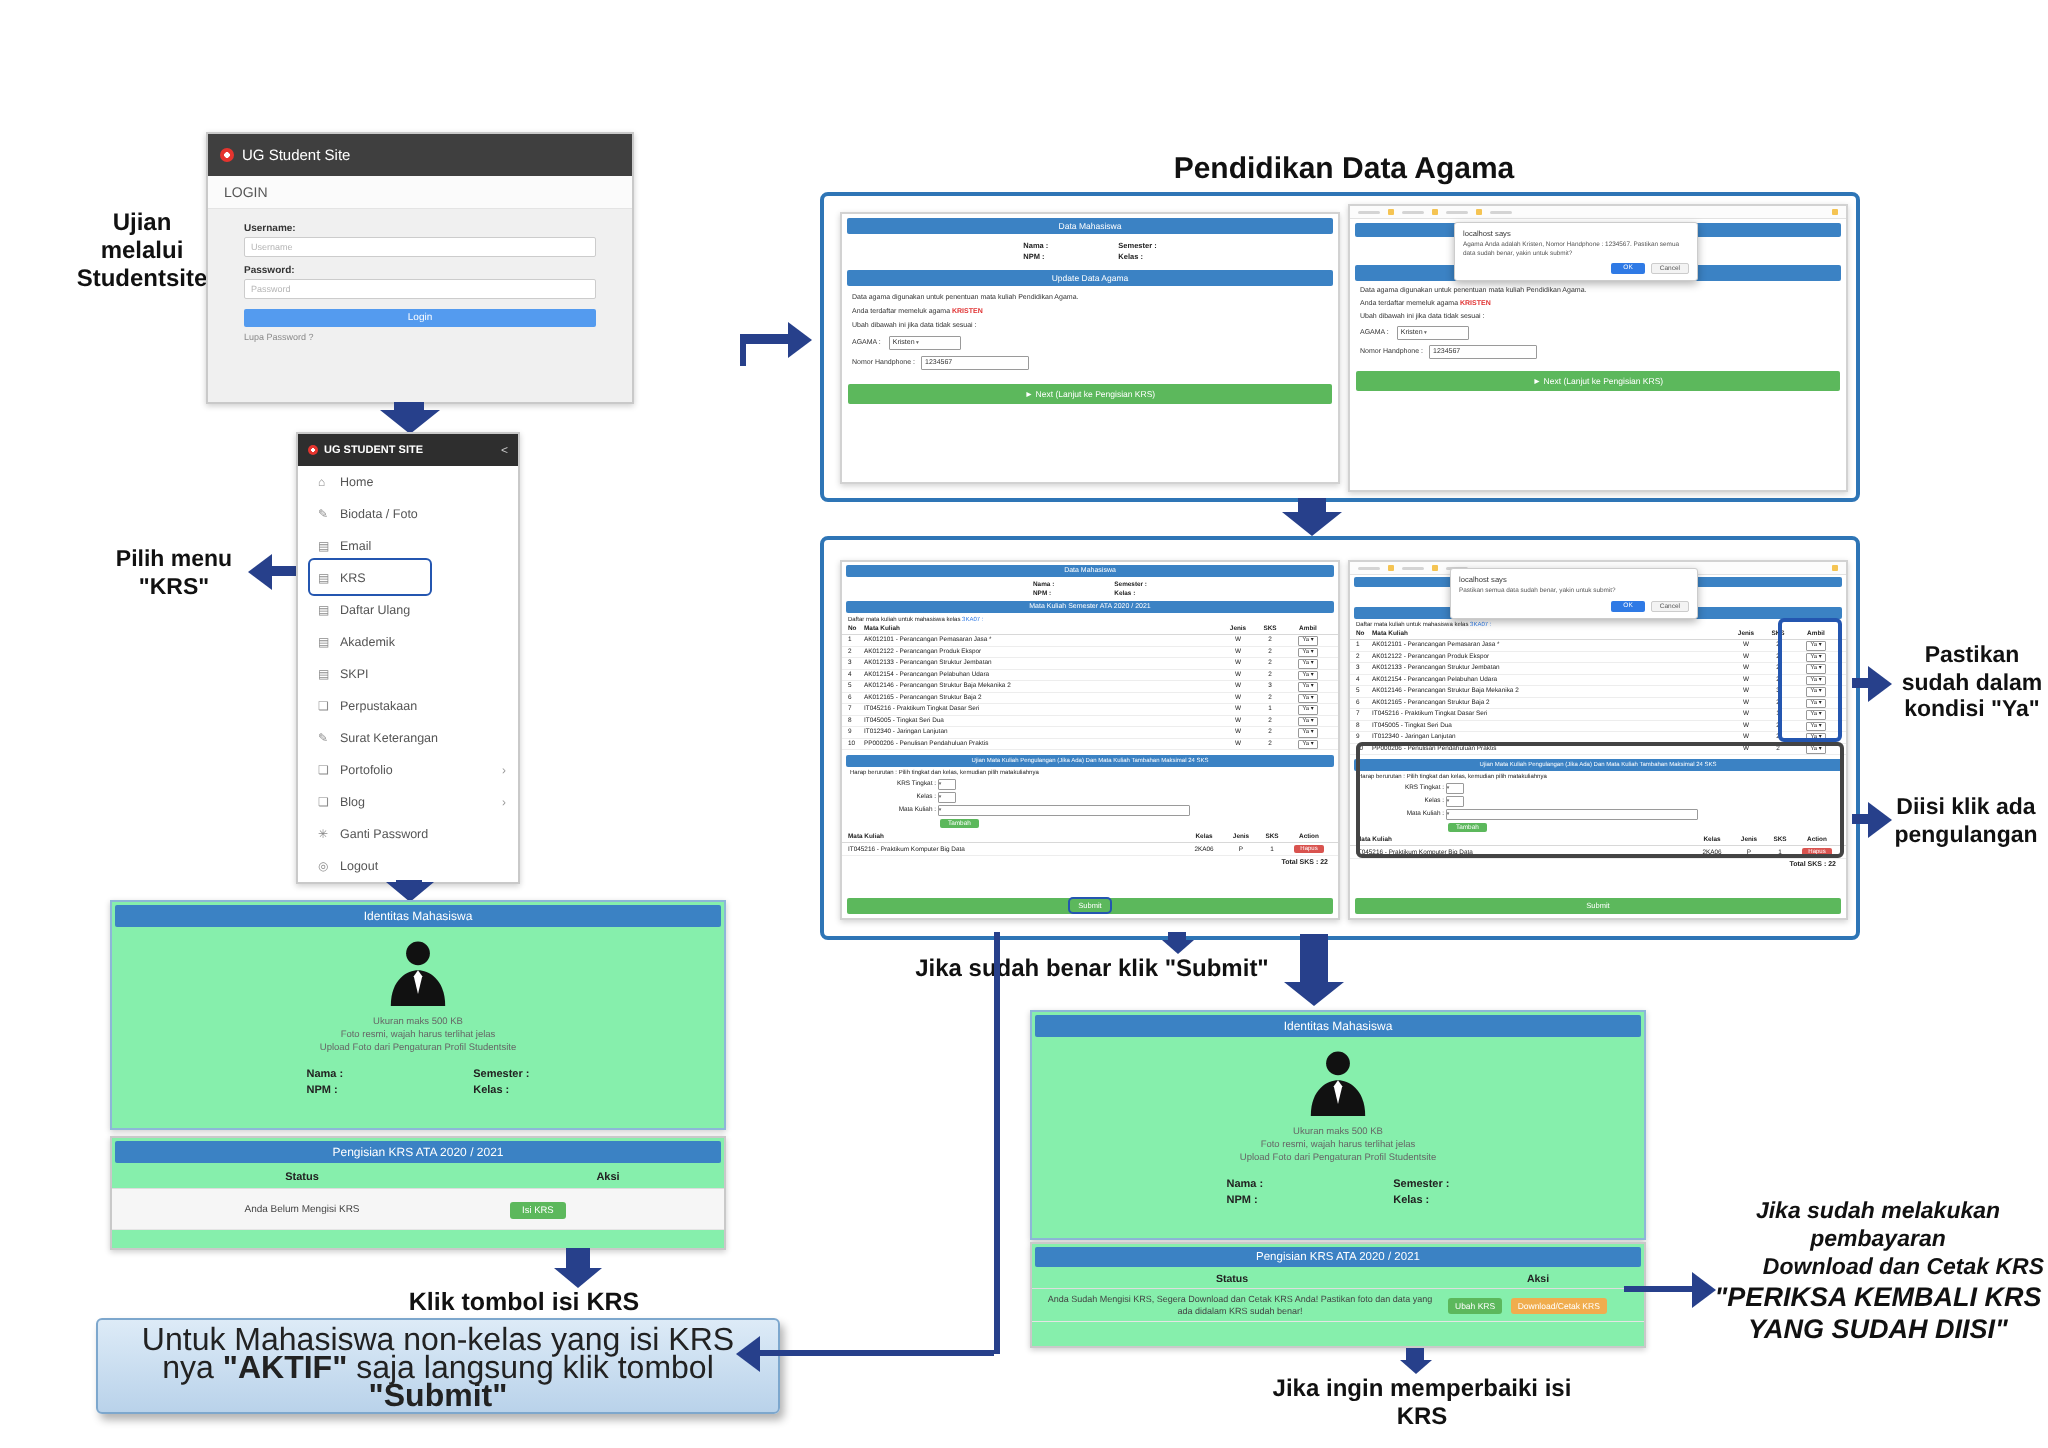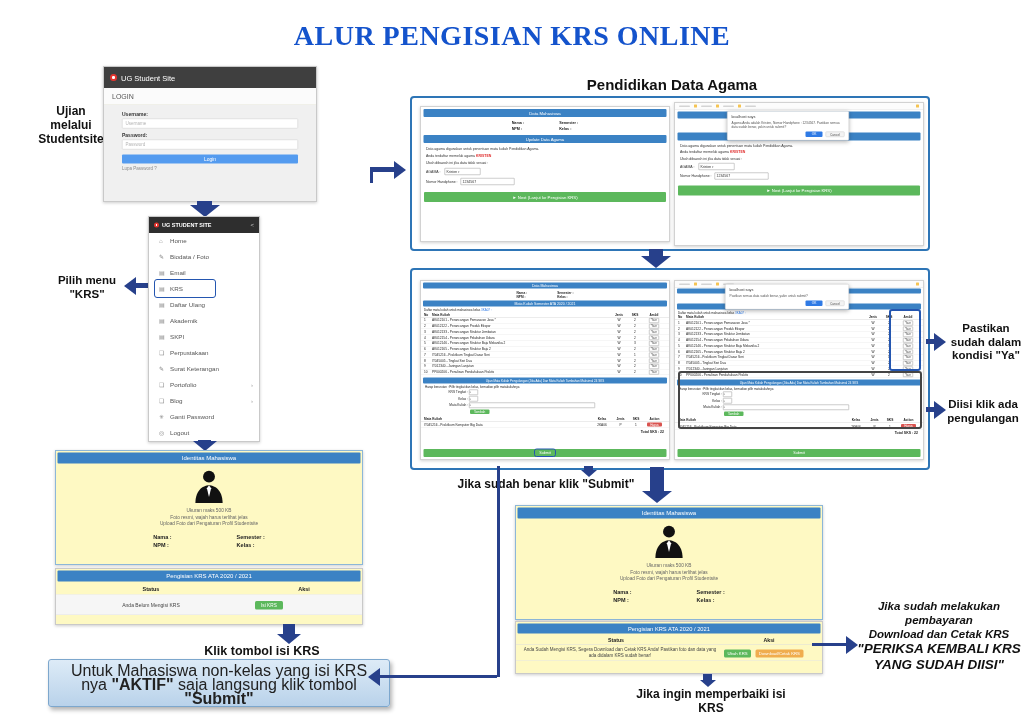--- a/index.html
+++ b/index.html
@@ -15,21 +15,21 @@
   .ad.sml::after{border-width:7px 8px 0 8px;}
   .ar::after{left:100%;top:50%;transform:translateY(-50%);border-left-color:#27408b;}
   .ar.mid::after{border-width:9px 0 9px 12px;}
   .al::after{right:100%;top:50%;transform:translateY(-50%);border-right-color:#27408b;}
   .al.mid::after{border-width:9px 12px 9px 0;}
   
   .fl{position:absolute;font-weight:bold;color:#111;text-align:center;}
   .title{position:absolute;left:0;right:0;top:20px;text-align:center;color:#1453cc;
          font-family:"Liberation Serif",serif;font-weight:bold;font-size:28px;letter-spacing:.5px;}
   
-  .card{position:absolute;background:#fef9c3;border:1px solid #c9c9c9;box-shadow:0 1px 3px rgba(0,0,0,.2);overflow:hidden;}
+  .card{position:absolute;background:#86efac;border:1px solid #c9c9c9;box-shadow:0 1px 3px rgba(0,0,0,.2);overflow:hidden;}
   .s2{transform:scale(.5);transform-origin:0 0;display:flex;flex-direction:column;}
   .bluebar{background:#3b82c4;color:#fff;text-align:center;border-radius:2px;flex:none;}
   .gbar{background:#5cb85c;color:#fff;text-align:center;border-radius:2px;flex:none;}
   .sel,.inp{display:inline-block;border:1px solid #9a9a9a;background:#fff;border-radius:1px;}
   .sel::after{content:" ▾";font-size:.8em;color:#666;}
   .bigbox{position:absolute;border:2px solid #2e75b6;border-radius:4px;background:#fff;}
   .mini{position:absolute;background:#fff;border:1px solid #d2d2d2;box-shadow:0 1px 3px rgba(0,0,0,.18);overflow:hidden;}
   
   .cth,.crow{display:flex;align-items:center;padding:0 6px;flex:none;font-size:6.4px;line-height:10px;}
   .cth{font-weight:bold;border-bottom:1px solid #d8d8d8;}
@@ -57,21 +57,20 @@
   .logo-dot{display:inline-block;border-radius:50%;background:radial-gradient(circle,#fff 0 28%,#e5342e 30%);}
   .hl{position:absolute;border:2px solid #2456b0;border-radius:3px;}
   .note-box{position:absolute;background:linear-gradient(180deg,#ddebf7,#b9d2ea);border:1px solid #7da7cd;
             border-radius:3px;box-shadow:2px 3px 4px rgba(0,0,0,.3);text-align:center;}
 </style>
 </head>
 <body>
 
 <div class="canvas">
 
-  <div class="title">ALUR PENGISIAN KRS ONLINE</div>
 
   <div class="fl" style="left:38px;top:104px;width:66px;font-size:12px;line-height:14px;">Ujian melalui Studentsite</div>
 
   <div class="card" style="left:103px;top:66px;width:212px;height:134px;">
     <div class="s2" style="width:424px;height:268px;">
       <div style="height:42px;background:#3f3f3f;color:#fff;display:flex;align-items:center;padding:0 12px;flex:none;">
         <span class="logo-dot" style="width:14px;height:14px;margin-right:8px;"></span>
         <span style="font-size:15px;">UG Student Site</span>
       </div>
       <div style="height:32px;line-height:32px;background:#fbfbfb;border-bottom:1px solid #e4e4e4;padding-left:16px;font-size:14px;color:#555;flex:none;">LOGIN</div>
@@ -601,17 +600,17 @@
       </div>
     </div>
   </div>
 
   <div class="shape nav ad sml" style="left:703px;top:674px;width:9px;height:6px;"></div>
   <div class="fl" style="left:632px;top:687px;width:158px;font-size:12px;line-height:14px;">Jika ingin memperbaiki isi KRS</div>
 
   <div class="shape nav ar mid" style="left:812px;top:643px;width:34px;height:3px;"></div>
   <div class="fl" style="left:856px;top:599px;width:166px;font-style:italic;">
     <div style="font-size:11.5px;line-height:14px;">Jika sudah melakukan pembayaran</div>
-    <div style="font-size:11.5px;line-height:14px;">Download dan Cetak KRS</div>
+    <div style="font-size:11.5px;line-height:14px;text-align:right;">Download dan Cetak KRS</div>
     <div style="font-size:13.5px;line-height:16px;">"PERIKSA KEMBALI KRS YANG SUDAH DIISI"</div>
   </div>
 
 </div>
 
 </body></html>

